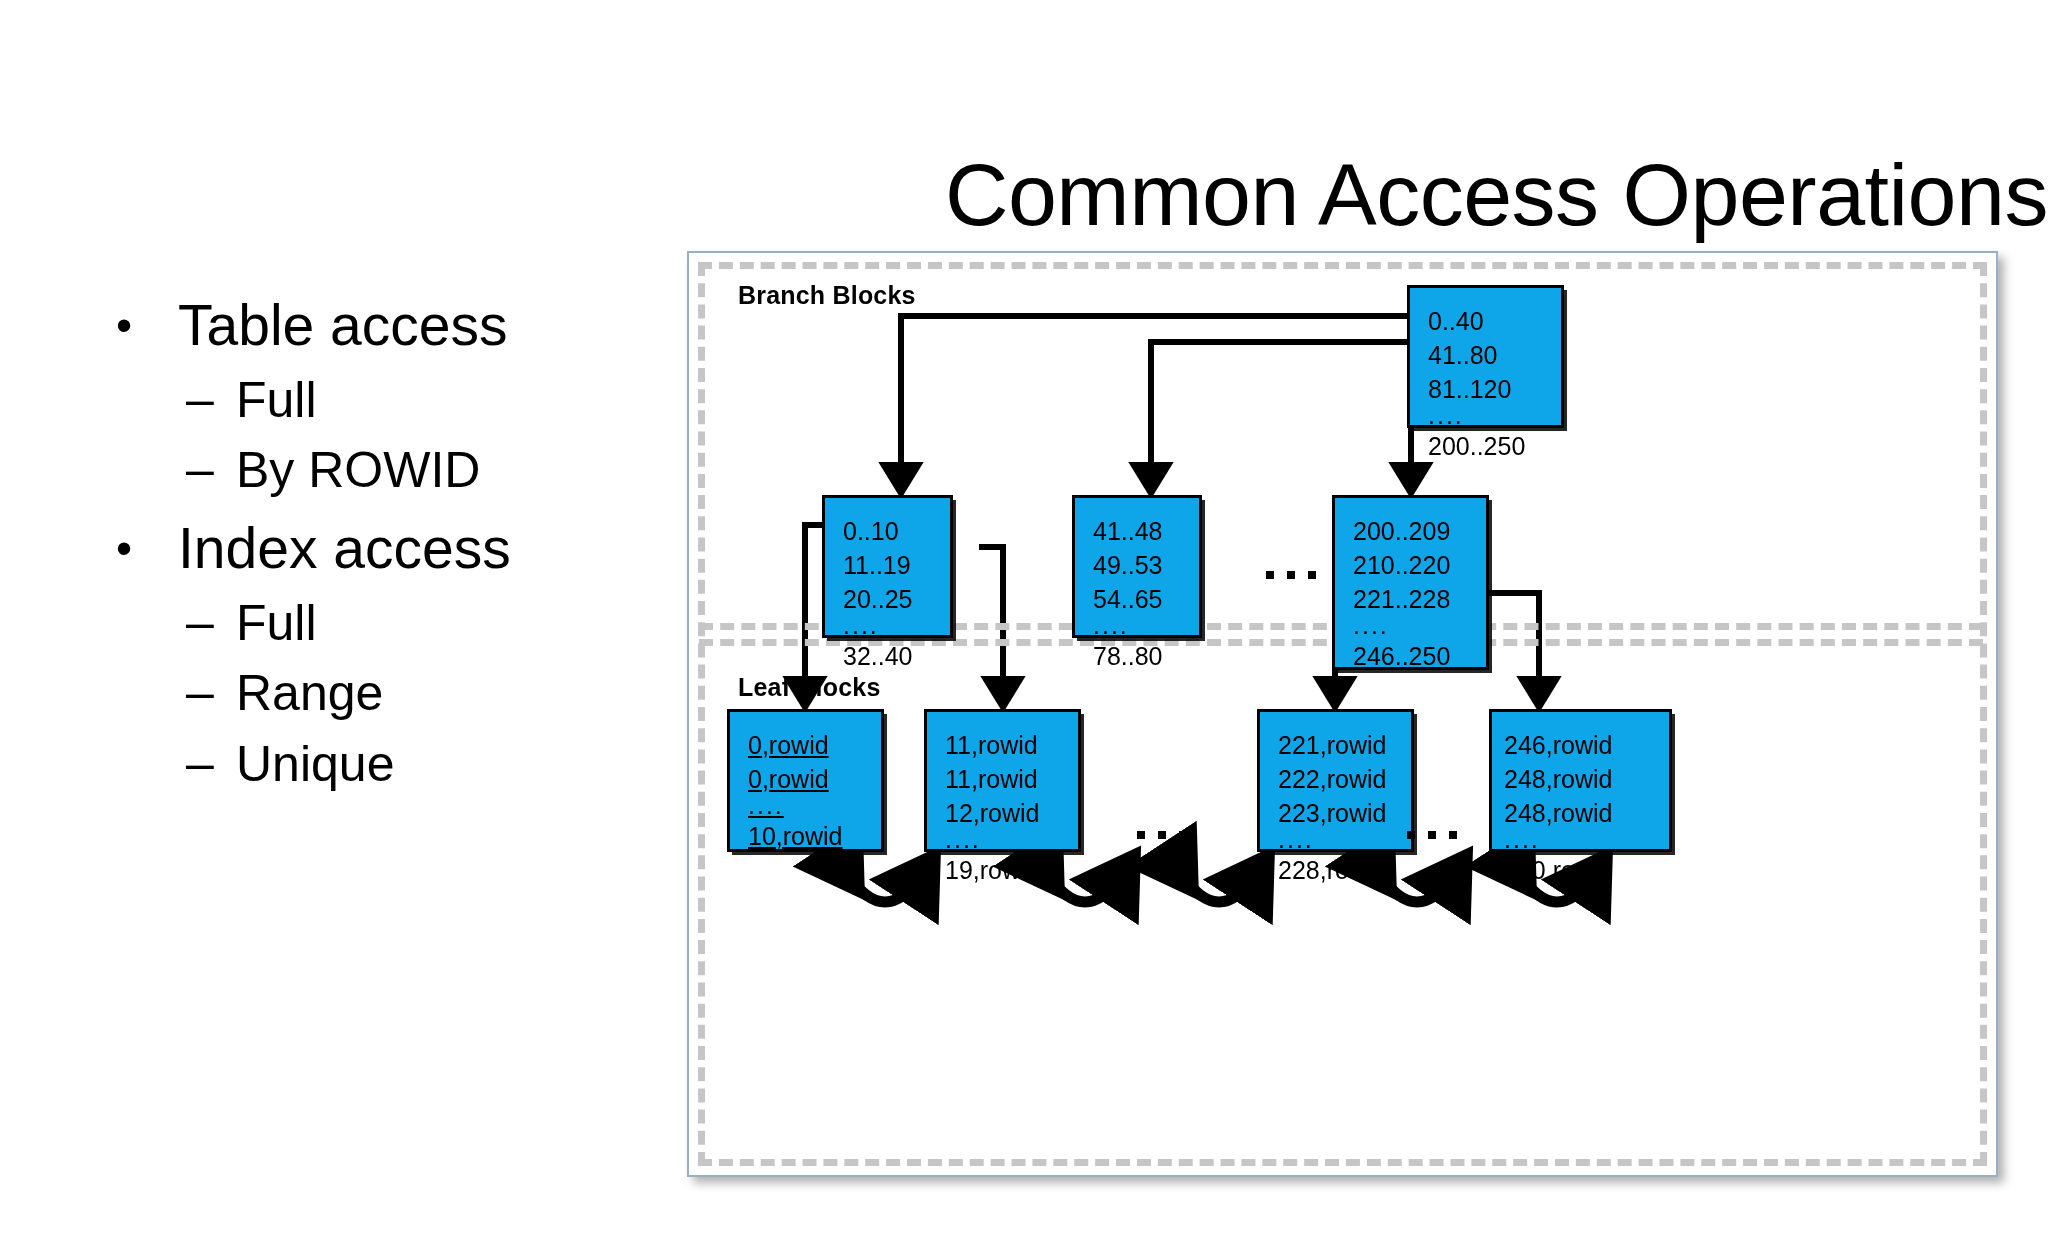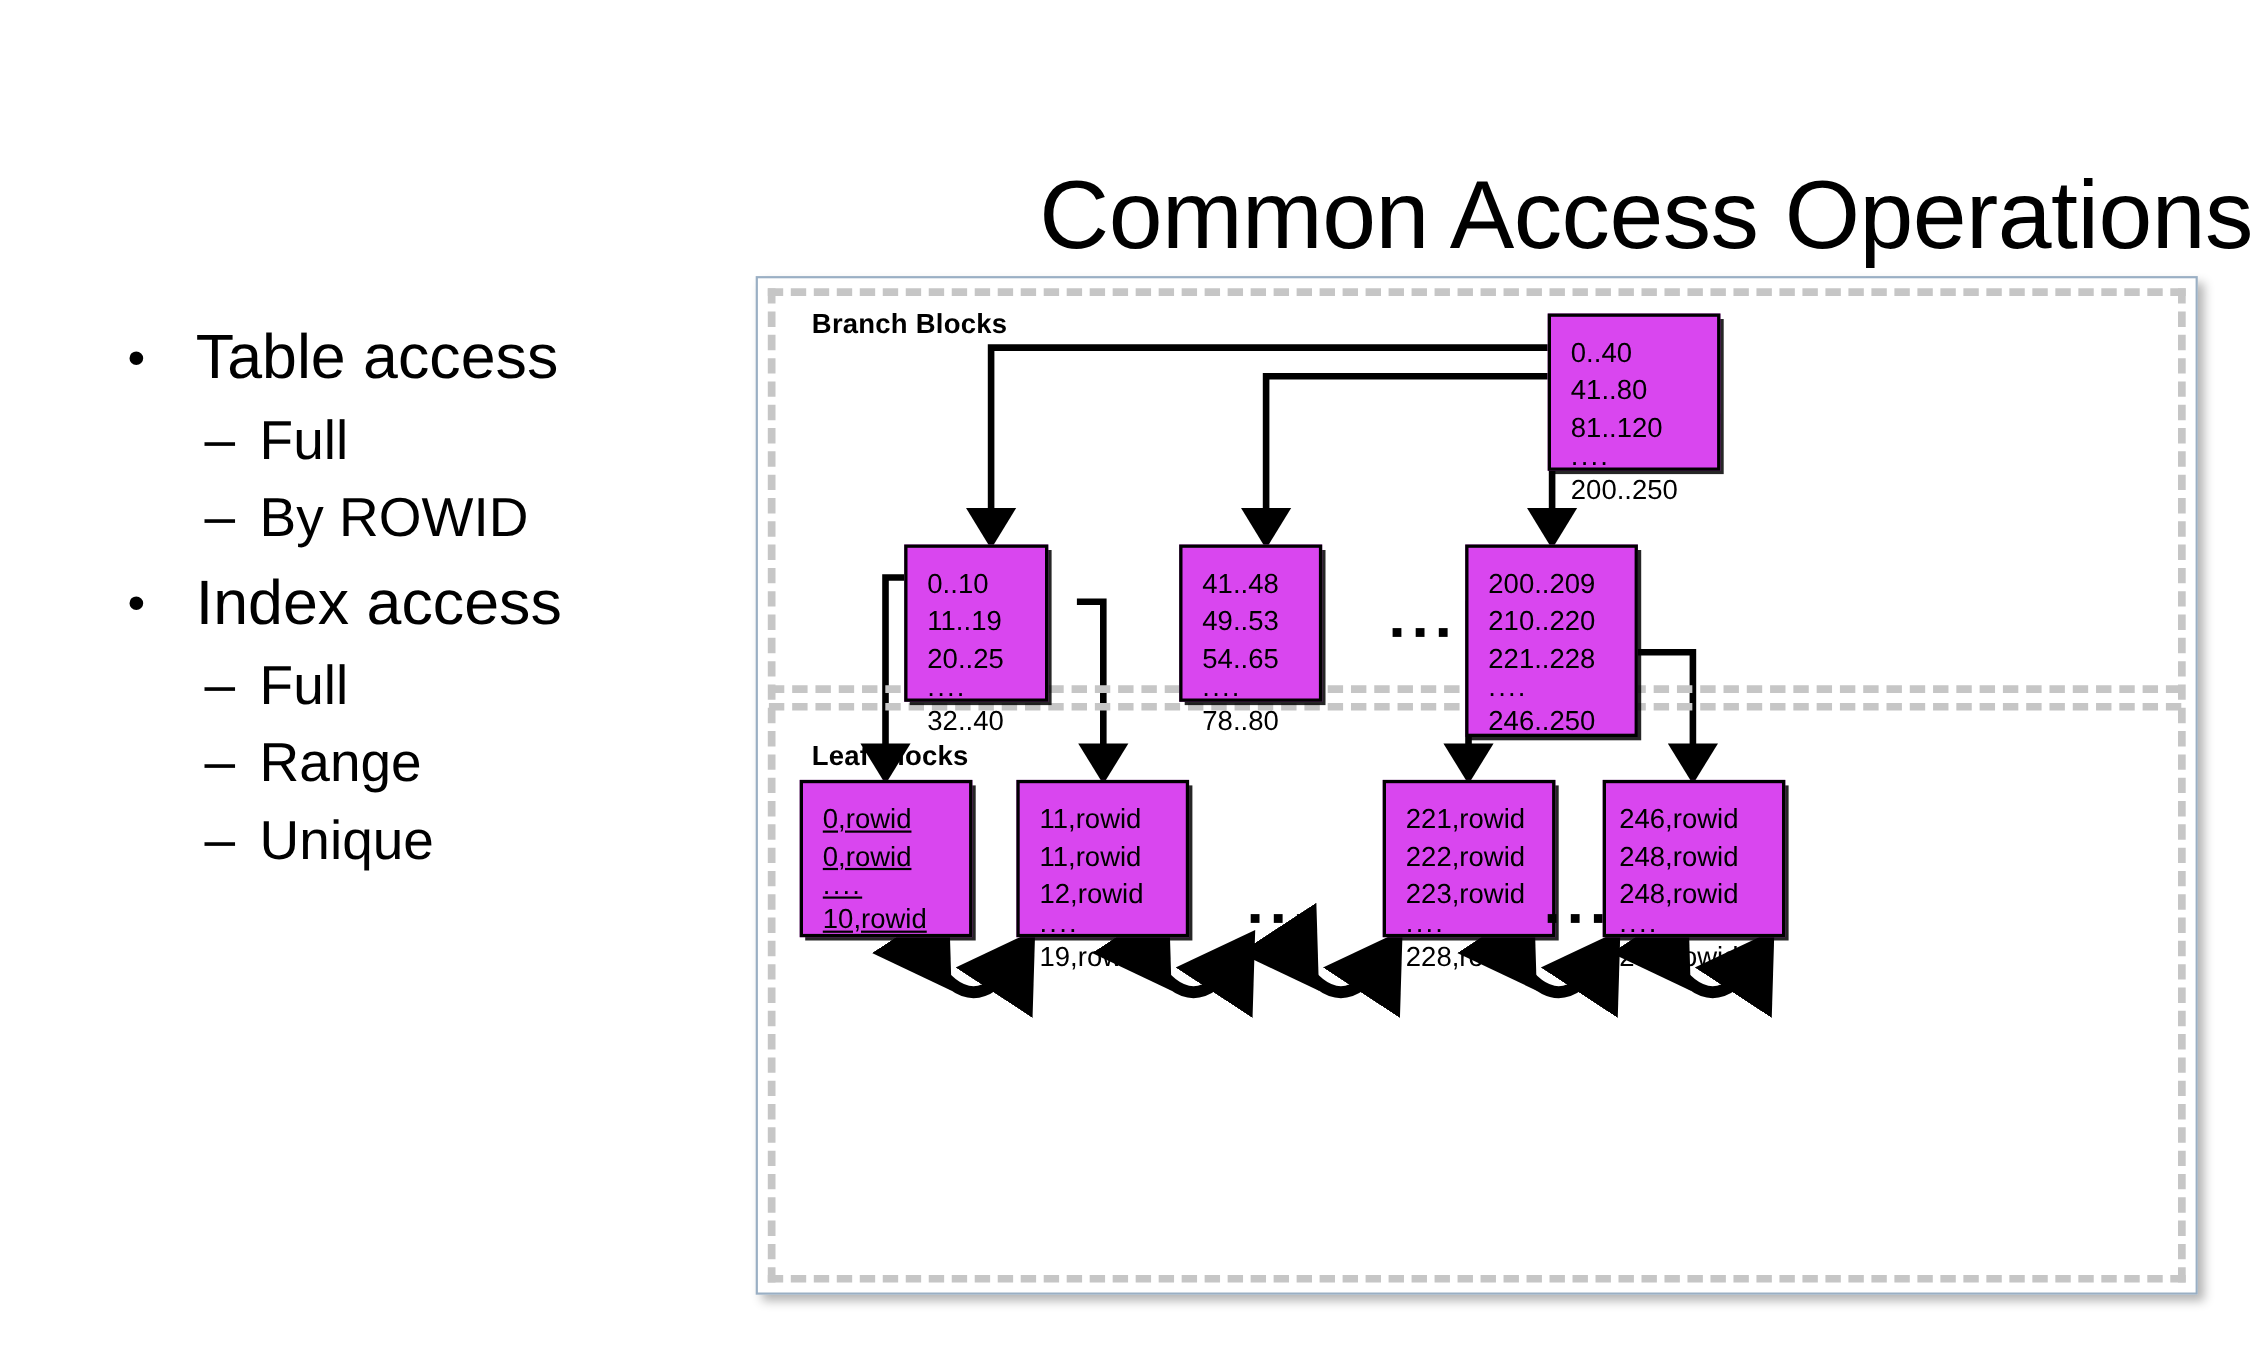--- a/index.html
+++ b/index.html
@@ -110,21 +110,21 @@
     color: #000000;
     white-space: nowrap;
     letter-spacing: 0.2px;
   }
   #label-branch { left: 49px; top: 28px; }
   #label-leaf   { left: 49px; top: 420px; }
 
   
   .block {
     position: absolute;
-    background: #d946ef;
+    background: #0ea5e9;
     border: 3px solid #000000;
     box-sizing: border-box;
     padding: 16px 0 0 18px;
     font-family: "Liberation Sans", sans-serif;
     font-size: 25px;
     line-height: 1.36;
     color: #000000;
     box-shadow: 4px 4px 0 -1px rgba(0,0,0,0.85);
   }
   .block .row { white-space: nowrap; }
@@ -137,21 +137,21 @@
   }
 
   
   #block-root    { left: 718px; top: 32px;  width: 157px; height: 143px; }
   #block-b1      { left: 133px; top: 242px; width: 131px; height: 143px; }
   #block-b2      { left: 383px; top: 242px; width: 130px; height: 143px; }
   #block-b3      { left: 643px; top: 242px; width: 157px; height: 175px; }
   #block-l1      { left: 38px;  top: 456px; width: 157px; height: 143px; text-decoration: underline; }
   #block-l2      { left: 235px; top: 456px; width: 157px; height: 143px; }
   #block-l3      { left: 568px; top: 456px; width: 157px; height: 143px; }
-  #block-l4      { left: 768px; top: 456px; width: 166px; height: 143px; padding-left: 12px; }
+  #block-l4      { left: 800px; top: 456px; width: 183px; height: 143px; padding-left: 12px; }
 
   
   .ellipsis-h {
     position: absolute;
     display: flex;
     gap: 13px;
     align-items: center;
   }
   .ellipsis-h i {
     display: block;

